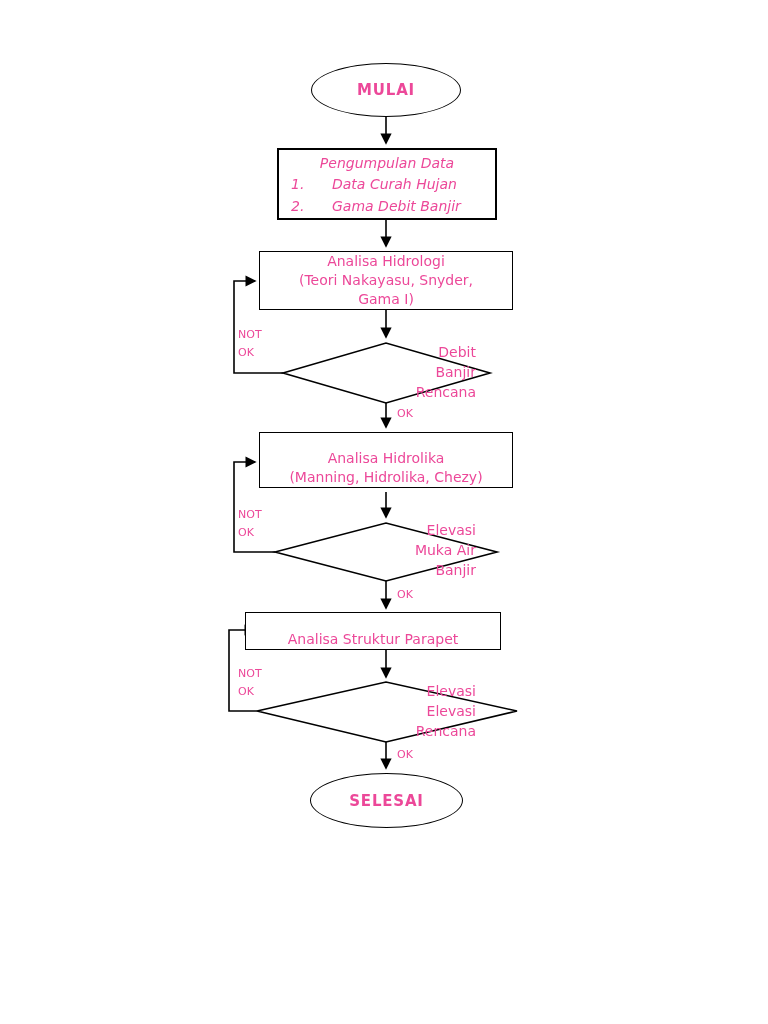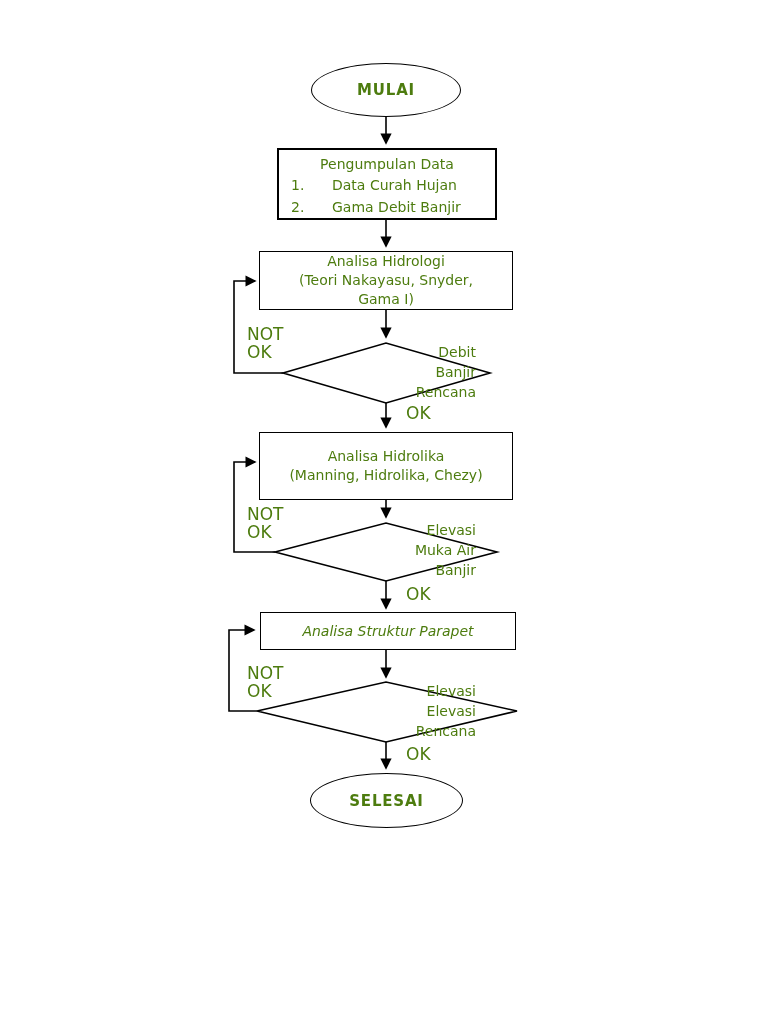--- a/index.html
+++ b/index.html
@@ -2,56 +2,56 @@
 <html><head>
 <meta charset="utf-8">
 <style>
   html, body { margin: 0; padding: 0; background: #ffffff; }
   .page {
     position: relative;
     width: 768px;
     height: 1024px;
     background: #ffffff;
     font-family: "DejaVu Sans", "Liberation Sans", sans-serif;
-    color: #4d7c0f;
+    color: #ec4899;
     overflow: hidden;
   }
   svg.connectors {
     position: absolute;
     left: 0; top: 0;
     width: 768px; height: 1024px;
   }
   .node { position: absolute; box-sizing: border-box; text-align: center; }
   .terminator {
     border: 1.7px solid #000;
     border-radius: 50%;
     display: flex; align-items: center; justify-content: center;
     font-weight: bold;
     font-size: 15px;
     letter-spacing: 0.8px;
   }
   .procbox {
     border: 1.7px solid #000;
     background: #ffffff;
     font-size: 14px;
-    display: flex; flex-direction: column; justify-content: center;
+    display: flex; flex-direction: column; justify-content: flex-end;
   }
   .procbox .bline { line-height: 19px; white-space: nowrap; }
-  #data-box { border-width: 2px; justify-content: flex-end; padding-top: 2px; }
+  #data-box { border-width: 2px; justify-content: center; padding-top: 2px; font-style: italic; }
   #data-box .bline { line-height: 21.5px; }
   #data-box .list-row {
     display: flex; text-align: left;
     padding-left: 12px; line-height: 21.5px; white-space: nowrap;
   }
   #data-box .list-row .num { width: 41px; flex: 0 0 41px; }
   .diamond-text {
     position: absolute; width: 180px; text-align: right;
     font-size: 14px; line-height: 19.8px;
   }
-  .edge-label { position: absolute; font-size: 17px; line-height: 17.5px; white-space: nowrap; margin-left: 9px; }
+  .edge-label { position: absolute; font-size: 11px; line-height: 17.5px; white-space: nowrap; }
 </style>
 </head>
 <body>
 
 <div class="page">
 
   <svg class="connectors" viewBox="0 0 768 1024" xmlns="http://www.w3.org/2000/svg">
     <defs>
       <marker id="arrow" viewBox="0 0 10 10" refX="8.5" refY="5" markerWidth="7" markerHeight="7" orient="auto-start-reverse">
         <path d="M0,0 L10,5 L0,10 z" fill="#000000"></path>
@@ -97,32 +97,32 @@
     <div class="bline">(Teori Nakayasu, Snyder,</div>
     <div class="bline">Gama I)</div>
   </div>
 
   <div class="diamond-text" style="left:296px; top:343px;">
     <div>Debit</div>
     <div>Banjir</div>
     <div>Rencana</div>
   </div>
 
-  <div class="node procbox" style="left:259px; top:432px; width:254px; height:68px;">
+  <div class="node procbox" style="left:259px; top:432px; width:254px; height:56px;">
     <div class="bline">Analisa Hidrolika</div>
     <div class="bline">(Manning, Hidrolika, Chezy)</div>
   </div>
 
   <div class="diamond-text" style="left:296px; top:521px;">
     <div>Elevasi</div>
     <div>Muka Air</div>
     <div>Banjir</div>
   </div>
 
-  <div class="node procbox" style="left:260px; top:612px; width:256px; height:38px;font-style:italic;">
+  <div class="node procbox" style="left:245px; top:612px; width:256px; height:38px;">
     <div class="bline">Analisa Struktur Parapet</div>
   </div>
 
   <div class="diamond-text" style="left:296px; top:682px;">
     <div>Elevasi</div>
     <div>Elevasi</div>
     <div>Rencana</div>
   </div>
 
   <div class="node terminator" style="left:310px; top:773px; width:153px; height:55px;">

